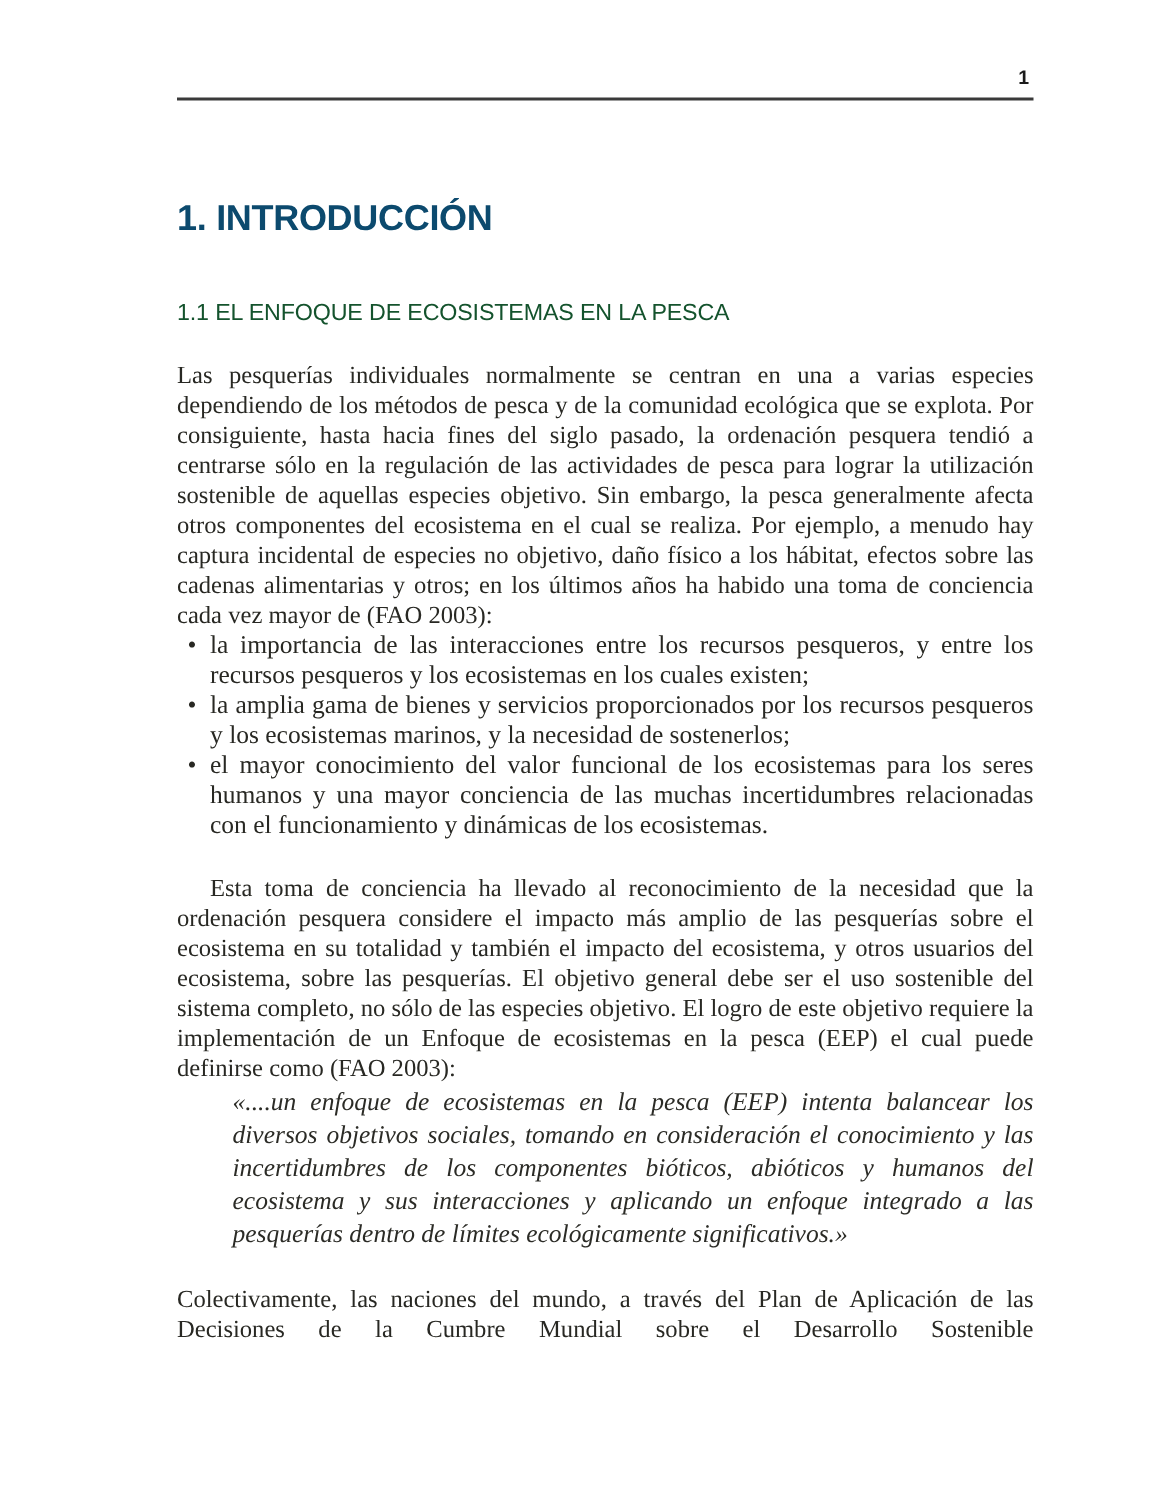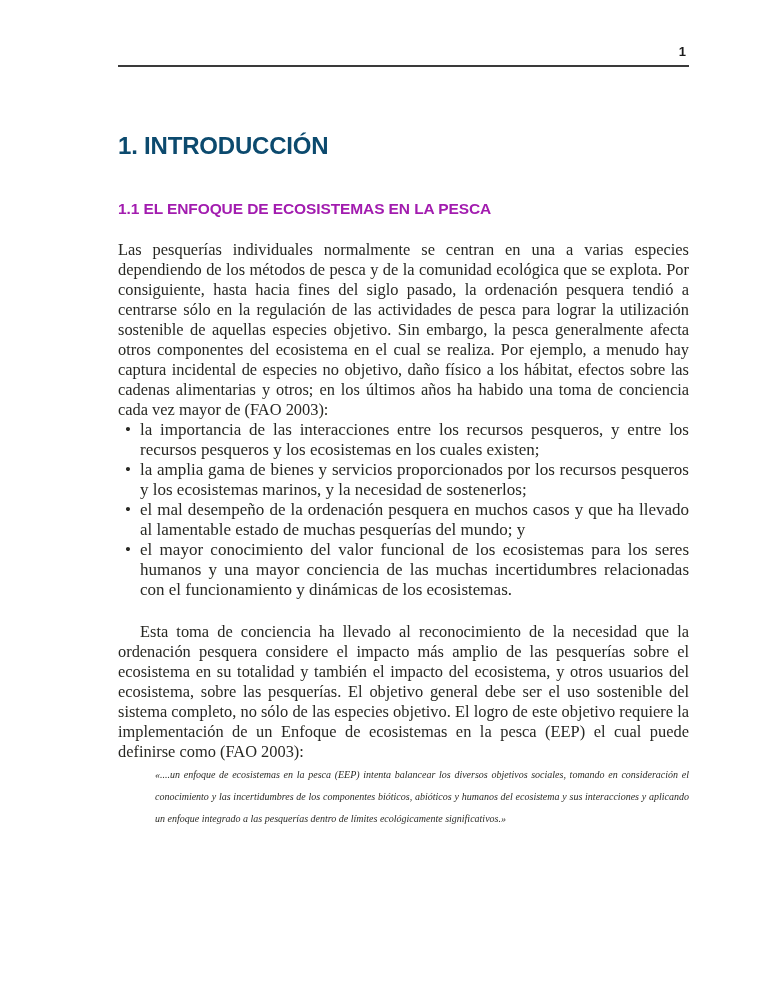--- a/index.html
+++ b/index.html
@@ -53,24 +53,24 @@
     white-space: nowrap;
   }
   .body-flow {
     position: absolute;
     top: 200px;
     left: 0;
     width: 571px;
   }
   h2.section-heading {
     font-family: "Liberation Sans", sans-serif;
-    font-weight: 700;
+    font-weight: 400;
     font-size: 15.5px;
     letter-spacing: -0.1px;
-    color: #a21caf;
+    color: #14532d;
     margin-bottom: 7px;
     white-space: nowrap;
   }
   p.body-para {
     font-size: 16.4px;
     line-height: 20px;
     text-align: justify;
     color: #282823;
     margin-top: 22px;
   }
@@ -93,21 +93,21 @@
   }
   ul.bullet-list li::before {
     content: "\2022";
     position: absolute;
     left: 7px;
     top: 0;
   }
   blockquote.quote-block {
     margin: 2px 0 2px 37px;
     font-style: italic;
-    font-size: 10px;
+    font-size: 17px;
     line-height: 22px;
     text-align: justify;
     color: #2b2b26;
   }
 </style>
 </head>
 <body>
 
 <div class="page">
   <div class="content">
@@ -120,24 +120,24 @@
 
     <div class="body-flow">
 
       <h2 class="section-heading">1.1 EL ENFOQUE DE ECOSISTEMAS EN LA PESCA</h2>
 
       <p class="body-para">Las pesquerías individuales normalmente se centran en una a varias especies dependiendo de los métodos de pesca y de la comunidad ecológica que se explota. Por consiguiente, hasta hacia fines del siglo pasado, la ordenación pesquera tendió a centrarse sólo en la regulación de las actividades de pesca para lograr la utilización sostenible de aquellas especies objetivo. Sin embargo, la pesca generalmente afecta otros componentes del ecosistema en el cual se realiza. Por ejemplo, a menudo hay captura incidental de especies no objetivo, daño físico a los hábitat, efectos sobre las cadenas alimentarias y otros; en los últimos años ha habido una toma de conciencia cada vez mayor de (FAO 2003):</p>
 
       <ul class="bullet-list">
         <li>la importancia de las interacciones entre los recursos pesqueros, y entre los recursos pesqueros y los ecosistemas en los cuales existen;</li>
         <li>la amplia gama de bienes y servicios proporcionados por los recursos pesqueros y los ecosistemas marinos, y la necesidad de sostenerlos;</li>
-        <li>el mal desempeño de la ordenación pesquera en muchos casos y que ha llevado al lamentable estado de muchas pesquerías del mundo; y</li>
         <li>el mayor conocimiento del valor funcional de los ecosistemas para los seres humanos y una mayor conciencia de las muchas incertidumbres relacionadas con el funcionamiento y dinámicas de los ecosistemas.</li>
       </ul>
 
       <p class="body-para indent-first">Esta toma de conciencia ha llevado al reconocimiento de la necesidad que la ordenación pesquera considere el impacto más amplio de las pesquerías sobre el ecosistema en su totalidad y también el impacto del ecosistema, y otros usuarios del ecosistema, sobre las pesquerías. El objetivo general debe ser el uso sostenible del sistema completo, no sólo de las especies objetivo. El logro de este objetivo requiere la implementación de un Enfoque de ecosistemas en la pesca (EEP) el cual puede definirse como (FAO 2003):</p>
 
       <blockquote class="quote-block">«....un enfoque de ecosistemas en la pesca (EEP) intenta balancear los diversos objetivos sociales, tomando en consideración el conocimiento y las incertidumbres de los componentes bióticos, abióticos y humanos del ecosistema y sus interacciones y aplicando un enfoque integrado a las pesquerías dentro de límites ecológicamente significativos.»</blockquote>
 
+      <p class="body-para justify-last">Colectivamente, las naciones del mundo, a través del Plan de Aplicación de las Decisiones de la Cumbre Mundial sobre el Desarrollo Sostenible</p>
 
     </div>
   </div>
 </div>
 
 </body></html>

